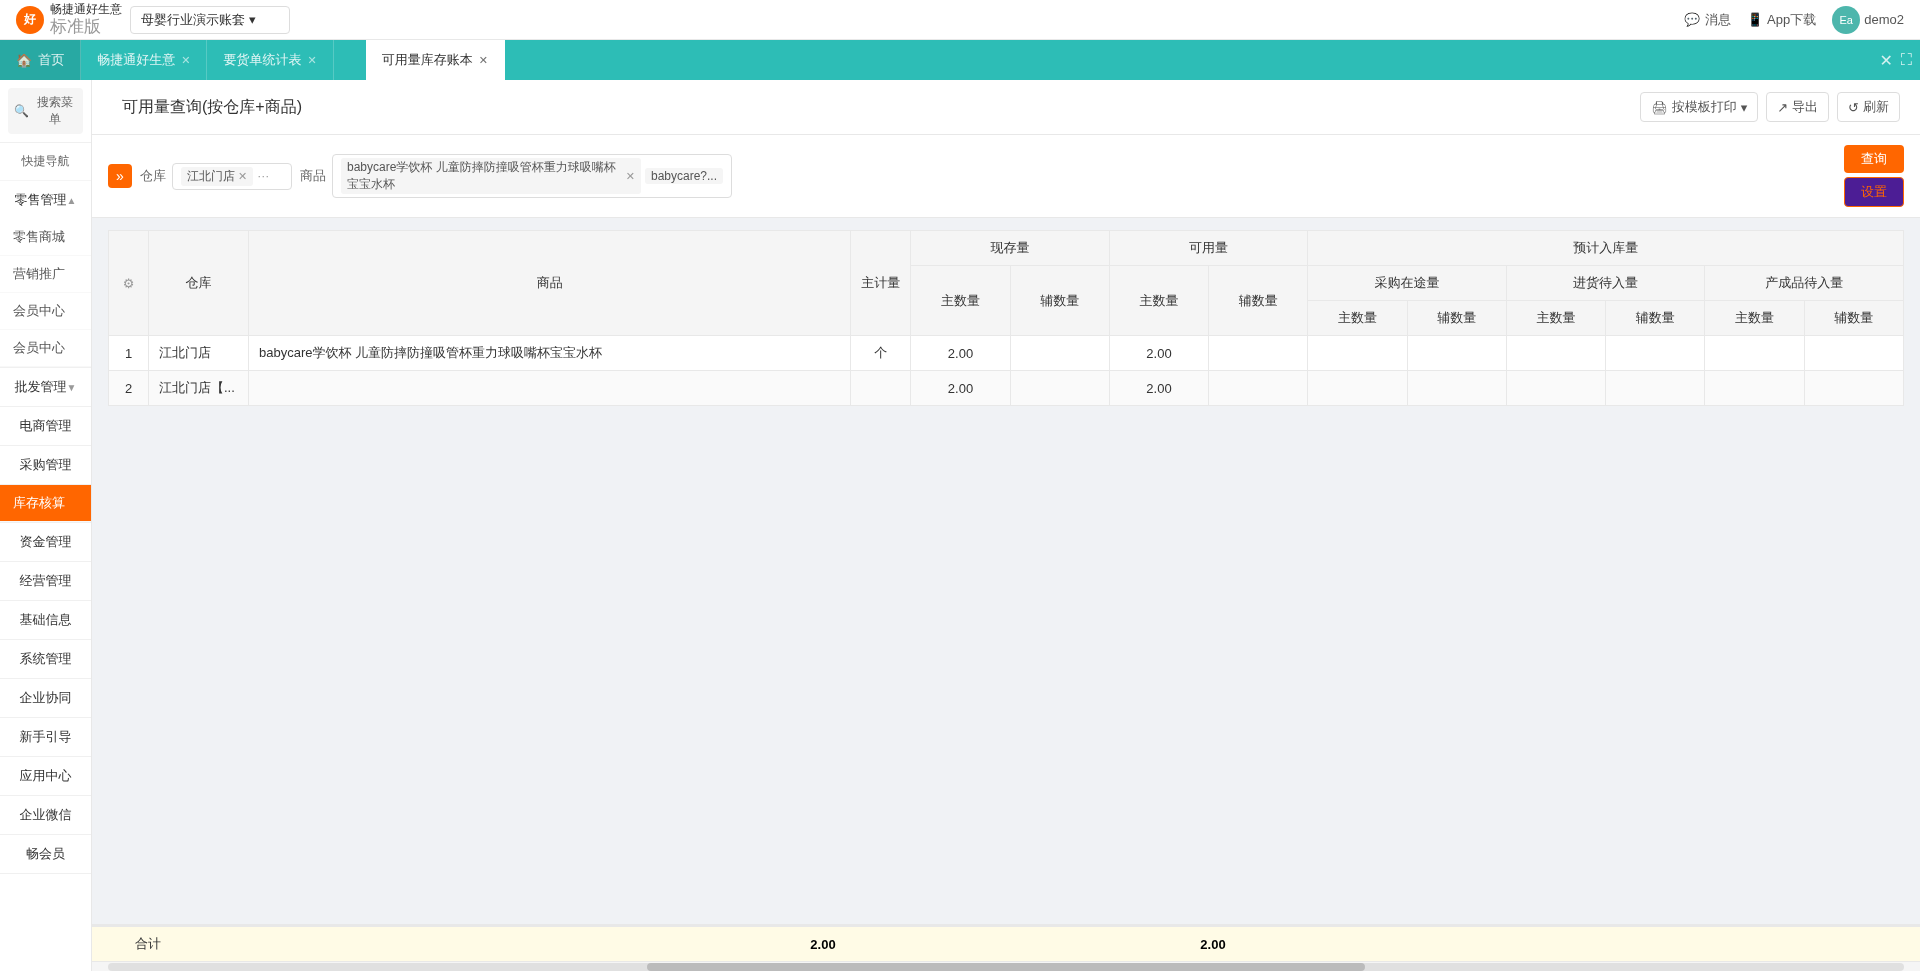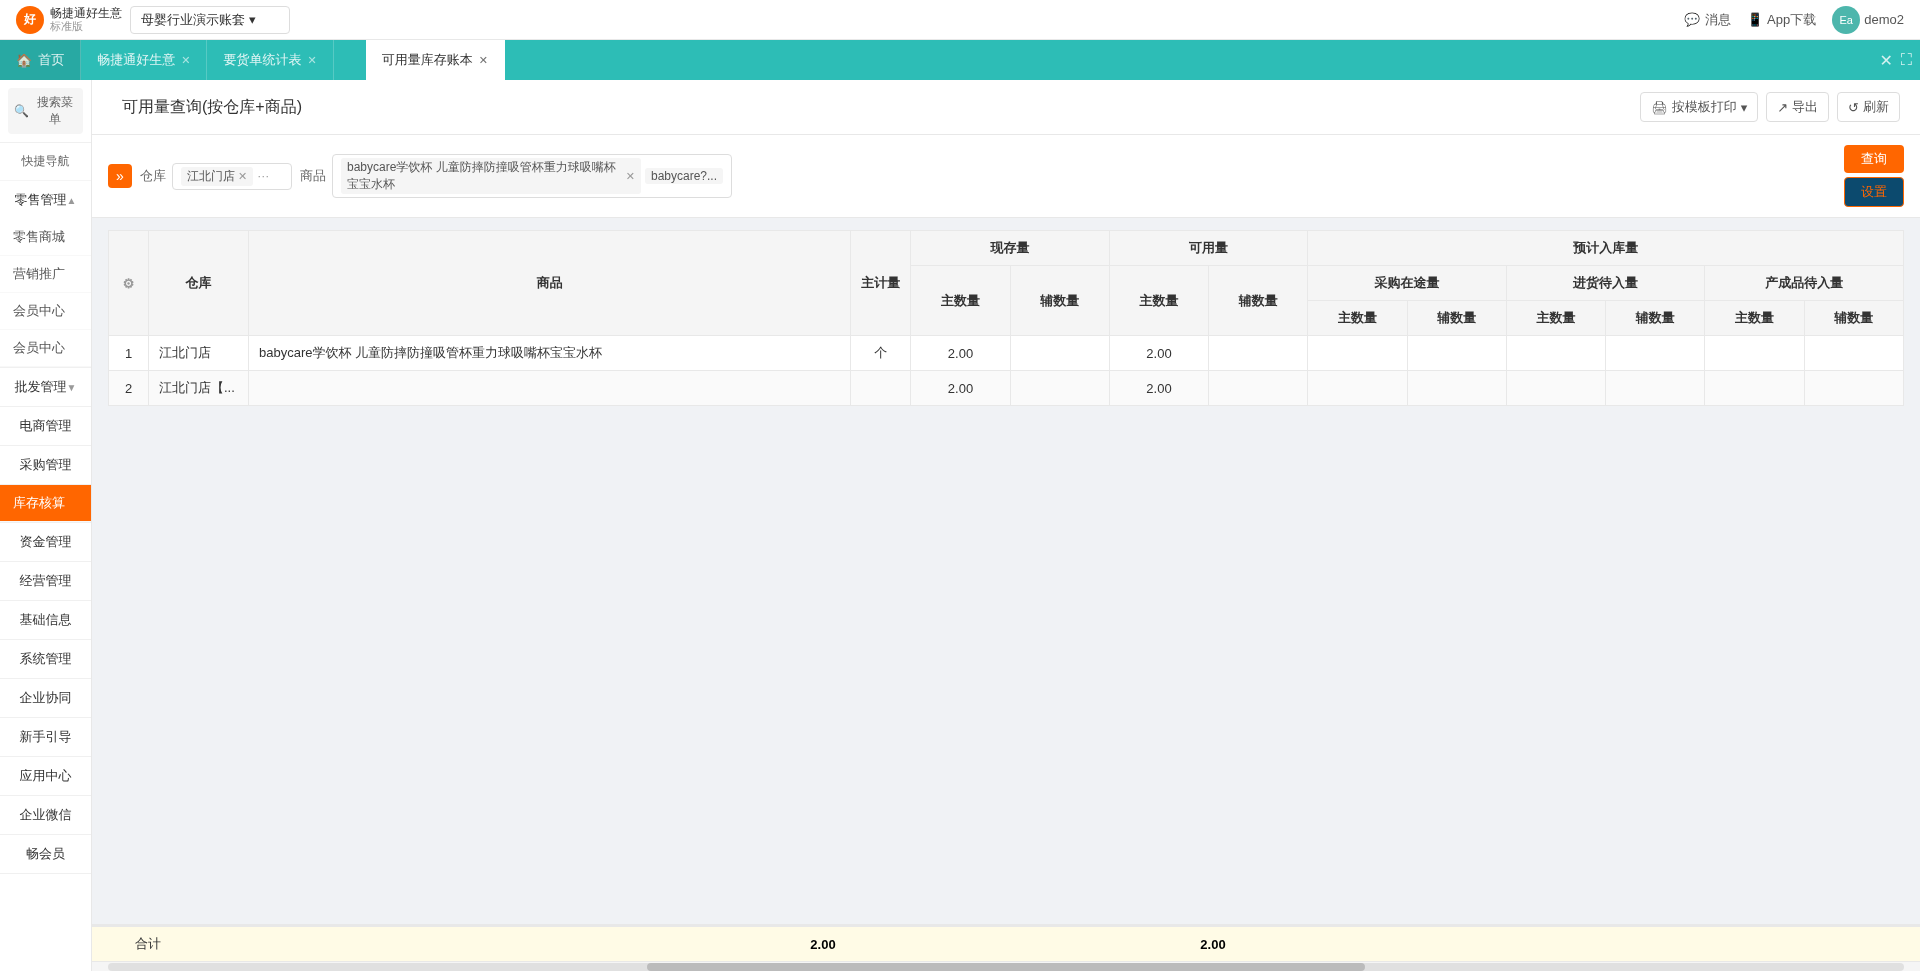--- a/index.html
+++ b/index.html
@@ -13,21 +13,21 @@
       align-items: center;
       justify-content: space-between;
       padding: 0 16px;
       border-bottom: 1px solid #e8e8e8;
       flex-shrink: 0;
     }
     .top-bar-left { display: flex; align-items: center; gap: 8px; }
     .logo-area { display: flex; align-items: center; gap: 6px; }
     .logo-icon { width: 28px; height: 28px; background: #ff6600; border-radius: 50%; display: flex; align-items: center; justify-content: center; color: white; font-size: 12px; font-weight: bold; }
     .logo-text { font-size: 12px; color: #333; line-height: 1.2; }
-    .logo-text .sub { color: #999; font-size: 11px; }
+    .logo-text .sub { color: #999; font-size: 17px; }
     .industry-selector { display: flex; align-items: center; gap: 4px; padding: 4px 10px; border: 1px solid #ddd; border-radius: 4px; cursor: pointer; background: #fff; font-size: 13px; color: #333; min-width: 160px; }
     .top-bar-right { display: flex; align-items: center; gap: 16px; }
     .top-right-item { display: flex; align-items: center; gap: 4px; cursor: pointer; color: #555; font-size: 13px; }
     .avatar { width: 28px; height: 28px; border-radius: 50%; background: #4db6ac; display: flex; align-items: center; justify-content: center; color: white; font-size: 11px; }
 
     
     .tab-bar {
       height: 40px;
       background: #2dbdb6;
       display: flex;
@@ -195,21 +195,21 @@
       padding: 5px 16px;
       background: #ff6600;
       color: white;
       border: none;
       border-radius: 4px;
       cursor: pointer;
       font-size: 13px;
     }
     .btn-settings {
       padding: 5px 16px;
-      background: #0c4a6e;
+      background: #4c1d95;
       color: #ff6600;
       border: 1px solid #ff6600;
       border-radius: 4px;
       cursor: pointer;
       font-size: 13px;
     }
     .filter-actions { margin-left: auto; display: flex; flex-direction: column; gap: 4px; }
 
     
     .table-container {
@@ -221,21 +221,21 @@
       width: 100%;
       border-collapse: collapse;
       background: #fff;
       font-size: 13px;
     }
     thead tr { background: #f5f5f5; }
     th {
       padding: 8px 10px;
       text-align: center;
       border: 1px solid #e8e8e8;
-      font-weight: 700;
+      font-weight: 400;
       color: #333;
       white-space: nowrap;
     }
     td {
       padding: 8px 10px;
       border: 1px solid #e8e8e8;
       text-align: center;
       color: #333;
     }
     td.left { text-align: left; }

